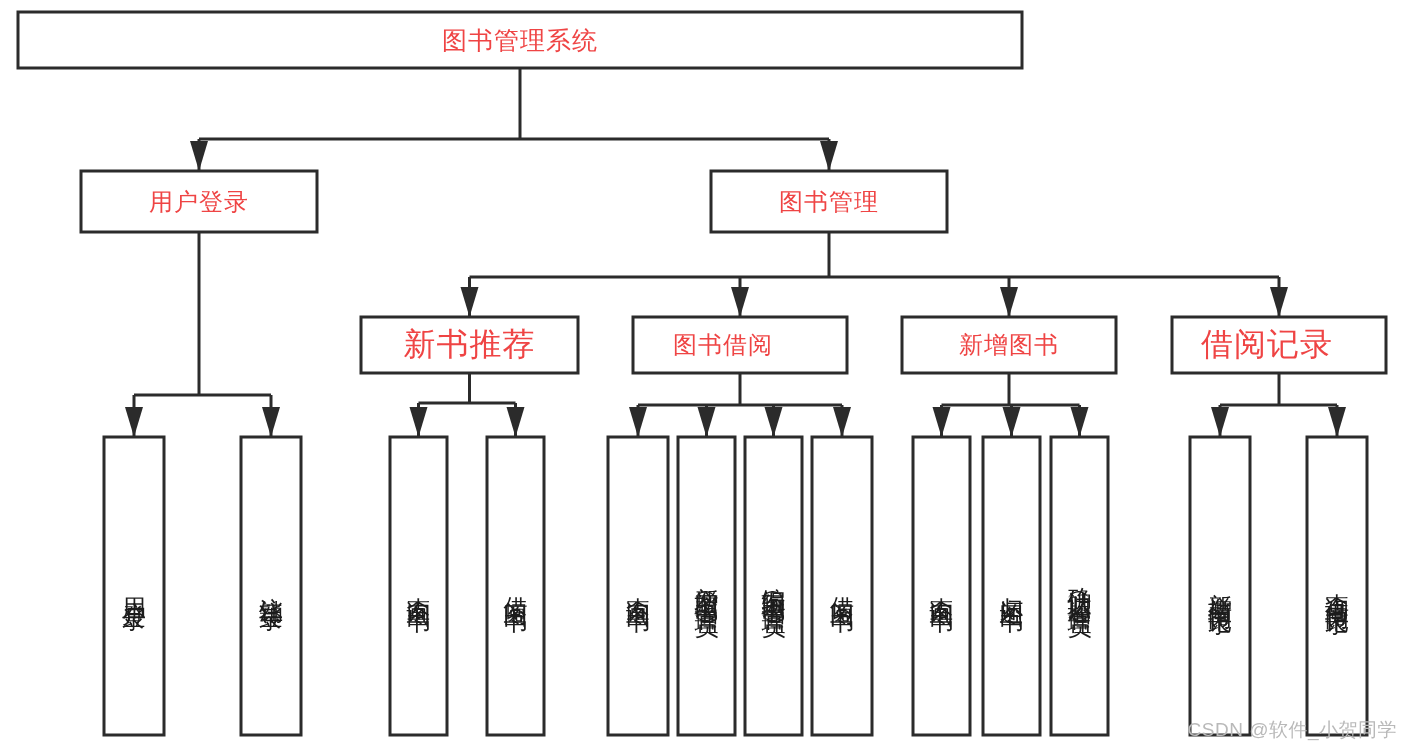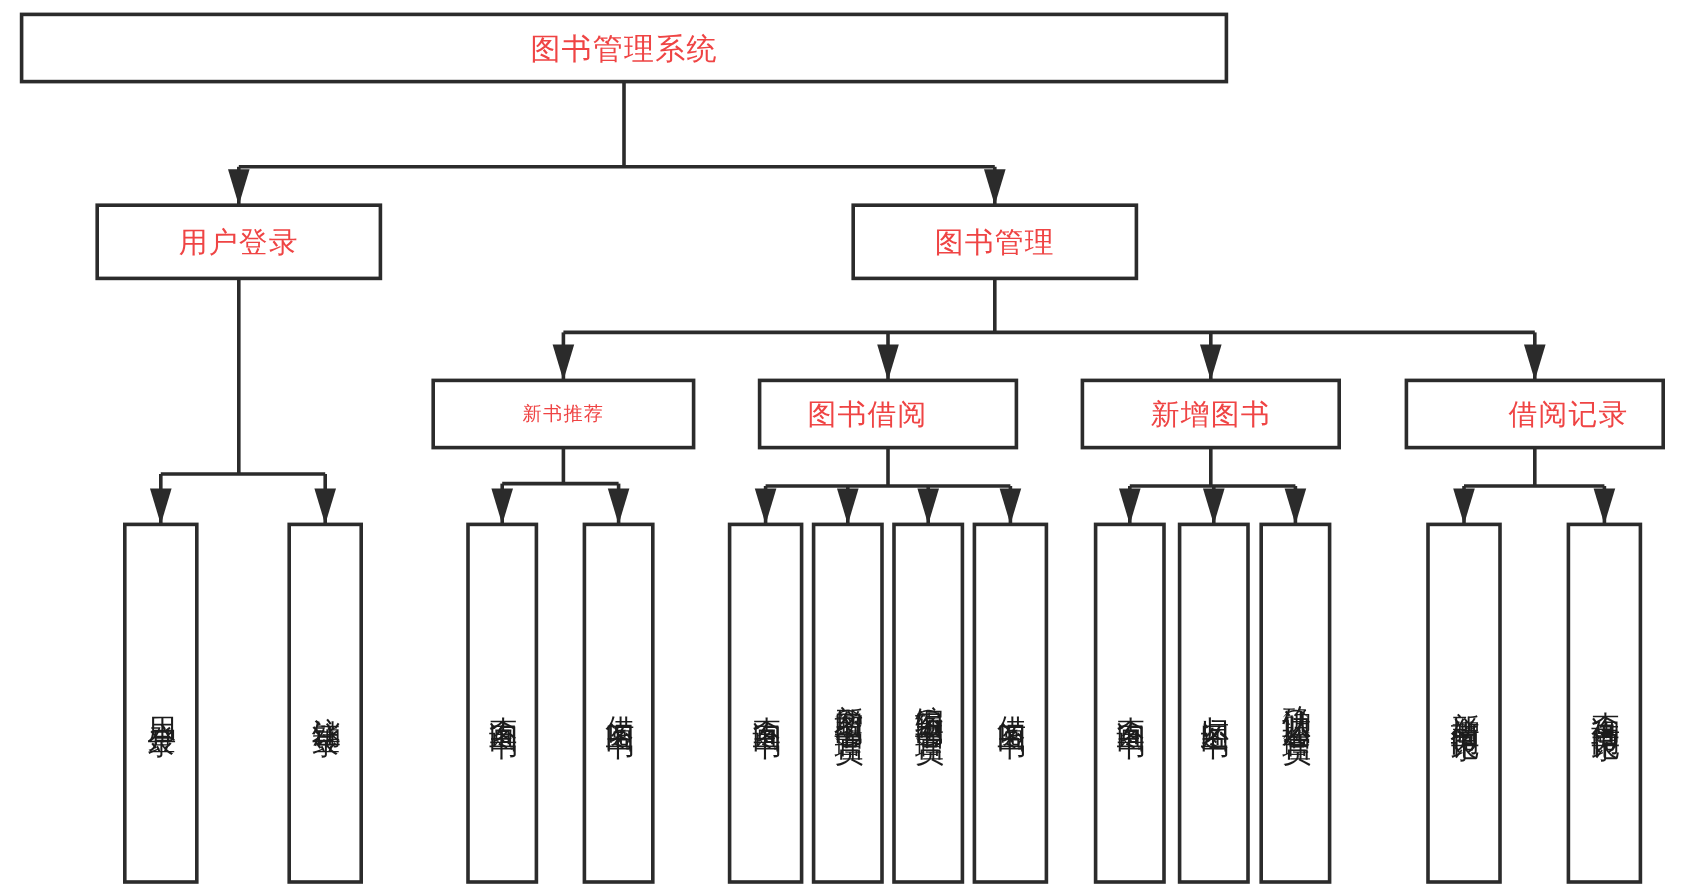--- a/index.html
+++ b/index.html
@@ -157,24 +157,24 @@
         <rect x="1051" y="437" width="57" height="298" class="node-box"></rect>
         <rect x="1190" y="437" width="60" height="298" class="node-box"></rect>
         <rect x="1307" y="437" width="60" height="298" class="node-box"></rect>
       </g>
   </svg>
 
   <div id="labels-layer">
       <div class="node-label-h" style="left: 18px; top: 12px; width: 1004px; height: 56px; font-size: 25px;">图书管理系统</div>
       <div class="node-label-h" style="left: 81px; top: 171px; width: 236px; height: 61px; font-size: 24px;">用户登录</div>
       <div class="node-label-h" style="left: 711px; top: 171px; width: 236px; height: 61px; font-size: 24px;">图书管理</div>
-      <div class="node-label-h" style="left: 361px; top: 317px; width: 217px; height: 56px; font-size: 16px;">新书推荐</div>
+      <div class="node-label-h" style="left: 361px; top: 317px; width: 217px; height: 56px; font-size: 32px;">新书推荐</div>
       <div class="node-label-h" style="left: 616px; top: 317px; width: 214px; height: 56px; font-size: 24px;">图书借阅</div>
       <div class="node-label-h" style="left: 902px; top: 317px; width: 214px; height: 56px; font-size: 24px;">新增图书</div>
-      <div class="node-label-h" style="left: 1172px; top: 317px; width: 190px; height: 56px; font-size: 24px; margin-left: 40px;">借阅记录</div>
+      <div class="node-label-h" style="left: 1172px; top: 317px; width: 190px; height: 56px; font-size: 32px;">借阅记录</div>
       <div class="node-label-v" style="left: 104px; top: 437px; width: 60px; height: 298px; font-size: 24px;">
         <span>用户登录</span>
       </div>
       <div class="node-label-v" style="left: 241px; top: 437px; width: 60px; height: 298px; font-size: 24px;">
         <span>注销登录</span>
       </div>
       <div class="node-label-v" style="left: 390px; top: 437px; width: 57px; height: 298px; font-size: 24px;">
         <span>查询图书</span>
       </div>
       <div class="node-label-v" style="left: 487px; top: 437px; width: 57px; height: 298px; font-size: 24px;">
@@ -202,14 +202,15 @@
         <span>确认归还（管理员）</span>
       </div>
       <div class="node-label-v" style="left: 1190px; top: 437px; width: 60px; height: 298px; font-size: 24px;">
         <span>新增借阅记录</span>
       </div>
       <div class="node-label-v" style="left: 1307px; top: 437px; width: 60px; height: 298px; font-size: 24px;">
         <span>查询借阅记录</span>
       </div>
     </div>
 
+  <div class="watermark">CSDN @软件_小贺同学</div>
 
 </div>
 
 </body></html>

